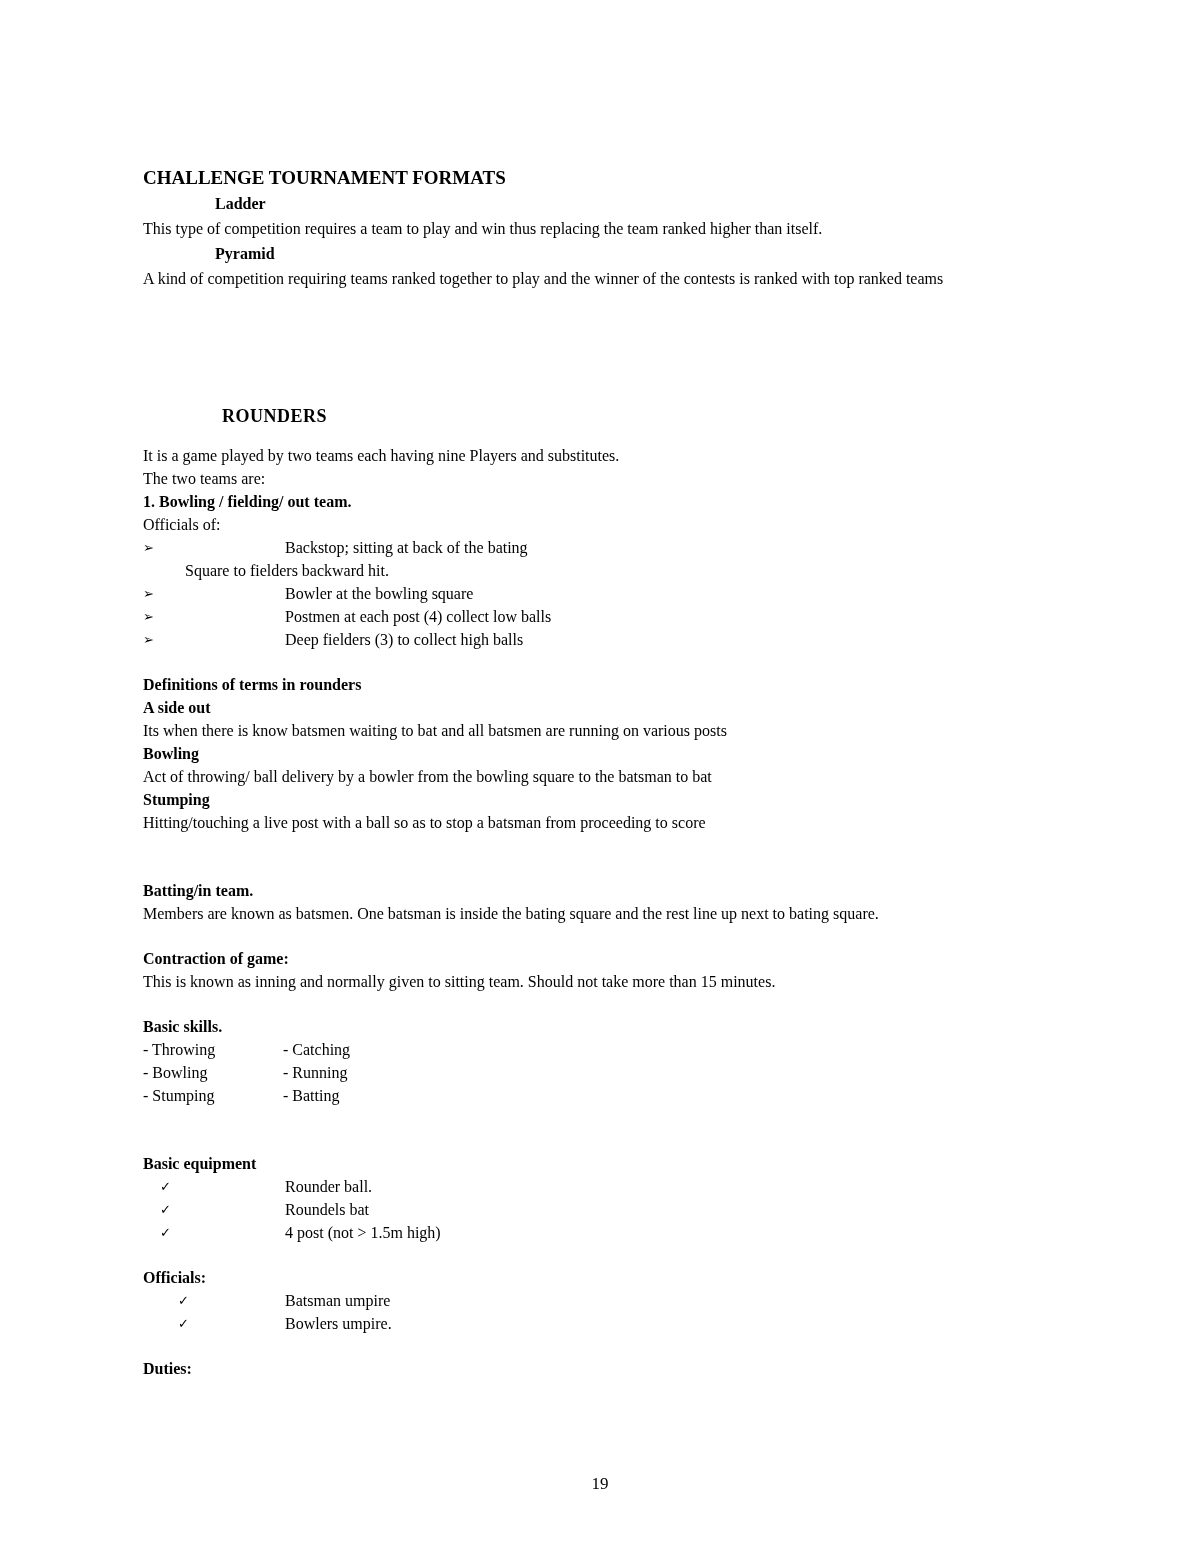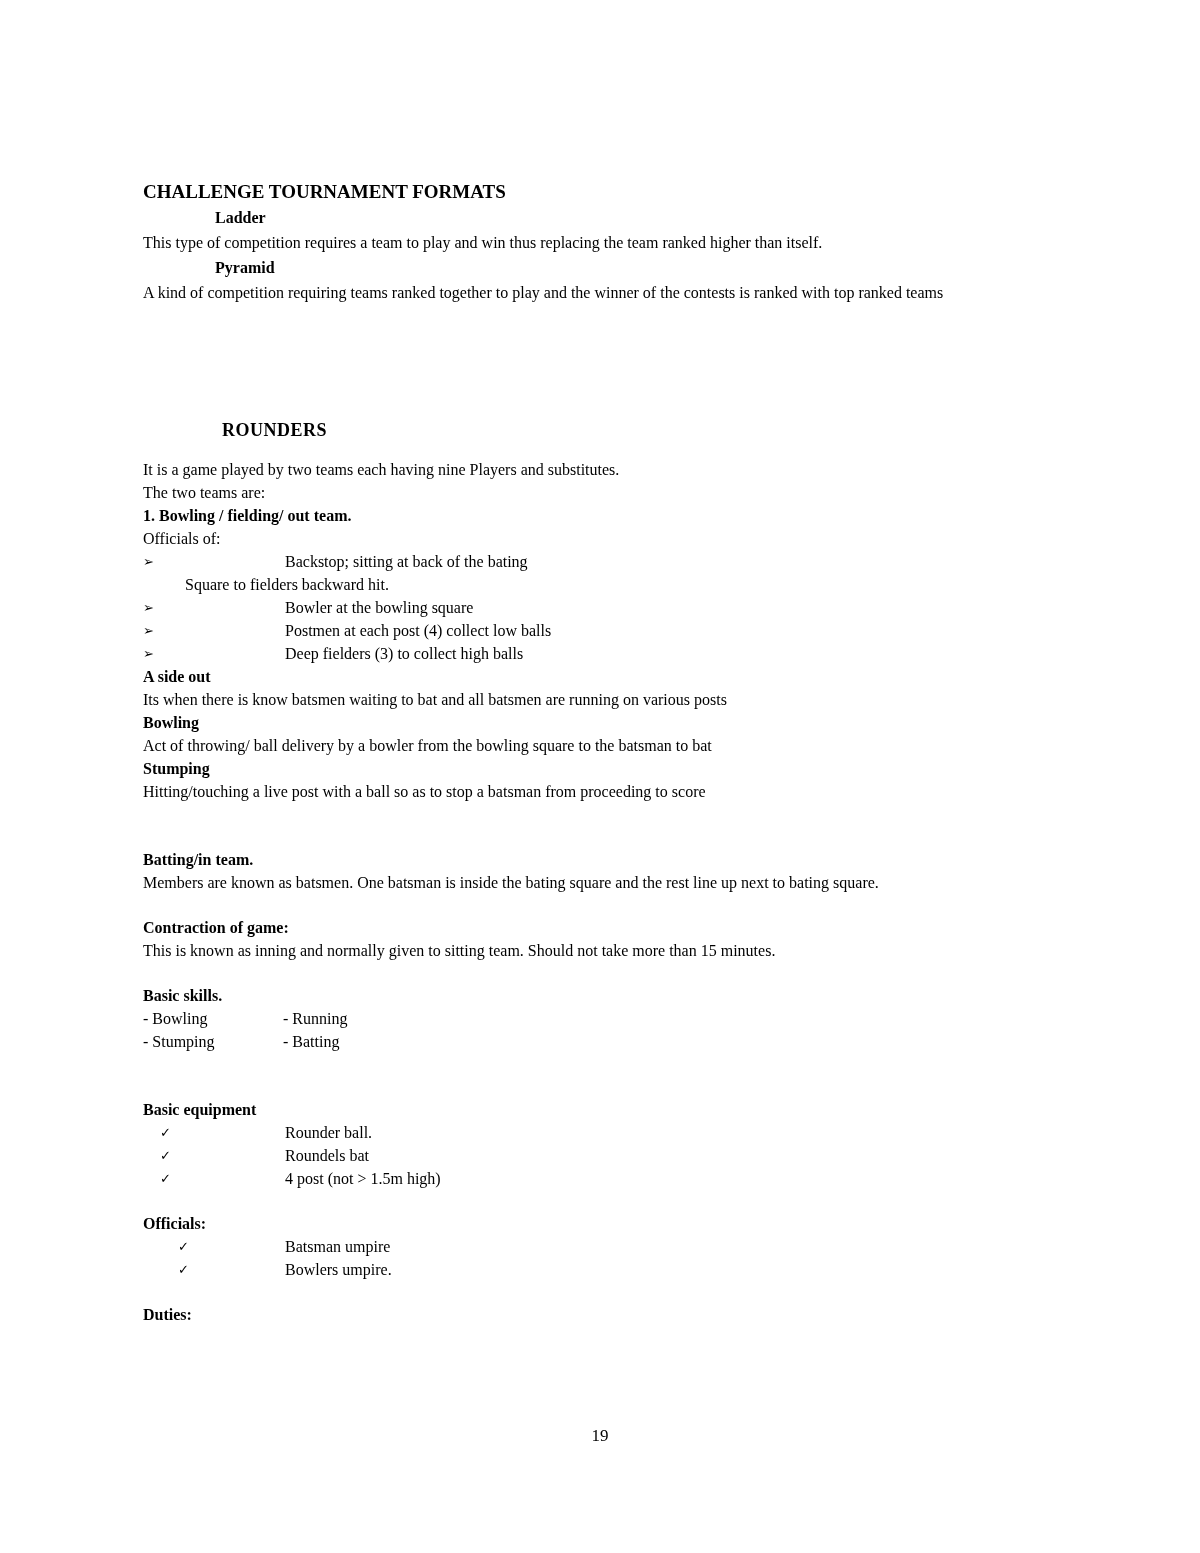--- a/index.html
+++ b/index.html
@@ -11,21 +11,21 @@
     height: 1553px;
     background: #ffffff;
     color: #000000;
     font-family: "Liberation Serif", "DejaVu Serif", serif;
     font-size: 16px;
     line-height: 23px;
     overflow: hidden;
   }
   .content {
     position: absolute;
-    top: 180px;
+    top: 166px;
     left: 143px;
     width: 915px;
   }
   .h-caps {
     font-size: 19px;
     font-weight: bold;
     line-height: 24px;
   }
   .h-sub {
     font-size: 16px;
@@ -57,21 +57,21 @@
     flex: 0 0 125px;
     font-family: "DejaVu Sans", sans-serif;
     font-size: 13px;
   }
   .check-row.indent2 { padding-left: 35px; }
   .check-row.indent2 .check-glyph { flex: 0 0 107px; }
   .skills-row { display: flex; }
   .skills-left { flex: 0 0 140px; }
   .page-number {
     position: absolute;
-    top: 1424px;
+    top: 1472px;
     left: 0;
     width: 100%;
     text-align: center;
     font-size: 17px;
   }
 </style>
 </head>
 <body>
 
 <div class="page">
@@ -106,38 +106,43 @@
     <div class="bullet-row">
       <span class="bullet-glyph">➢</span>
       <span>Postmen at each post (4) collect low balls</span>
     </div>
 
     <div class="bullet-row">
       <span class="bullet-glyph">➢</span>
       <span>Deep fielders (3) to collect high balls</span>
     </div>
 
+    <div class="bold gap1">Definitions of terms in rounders</div>
 
     <div class="bold">A side out</div>
     <div>Its when there is know batsmen waiting to bat and all batsmen are running on various posts</div>
 
     <div class="bold">Bowling</div>
     <div>Act of throwing/ ball delivery by a bowler from the bowling square to the batsman to bat</div>
 
     <div class="bold">Stumping</div>
     <div>Hitting/touching a live post with a ball so as to stop a batsman from proceeding to score</div>
 
     <div class="bold gap2">Batting/in team.</div>
     <div>Members are known as batsmen. One batsman is inside the bating square and the rest line up next to bating square.</div>
 
     <div class="bold gap1">Contraction of game:</div>
     <div>This is known as inning and normally given to sitting team. Should not take more than 15 minutes.</div>
 
     <div class="bold gap1">Basic skills.</div>
 
+    <div class="skills-row">
+      <span class="skills-left">- Throwing</span>
+      <span>- Catching</span>
+    </div>
     <div class="skills-row">
       <span class="skills-left">- Bowling</span>
       <span>- Running</span>
     </div>
     <div class="skills-row">
       <span class="skills-left">- Stumping</span>
       <span>- Batting</span>
     </div>
 
     <div class="bold gap2">Basic equipment</div>

